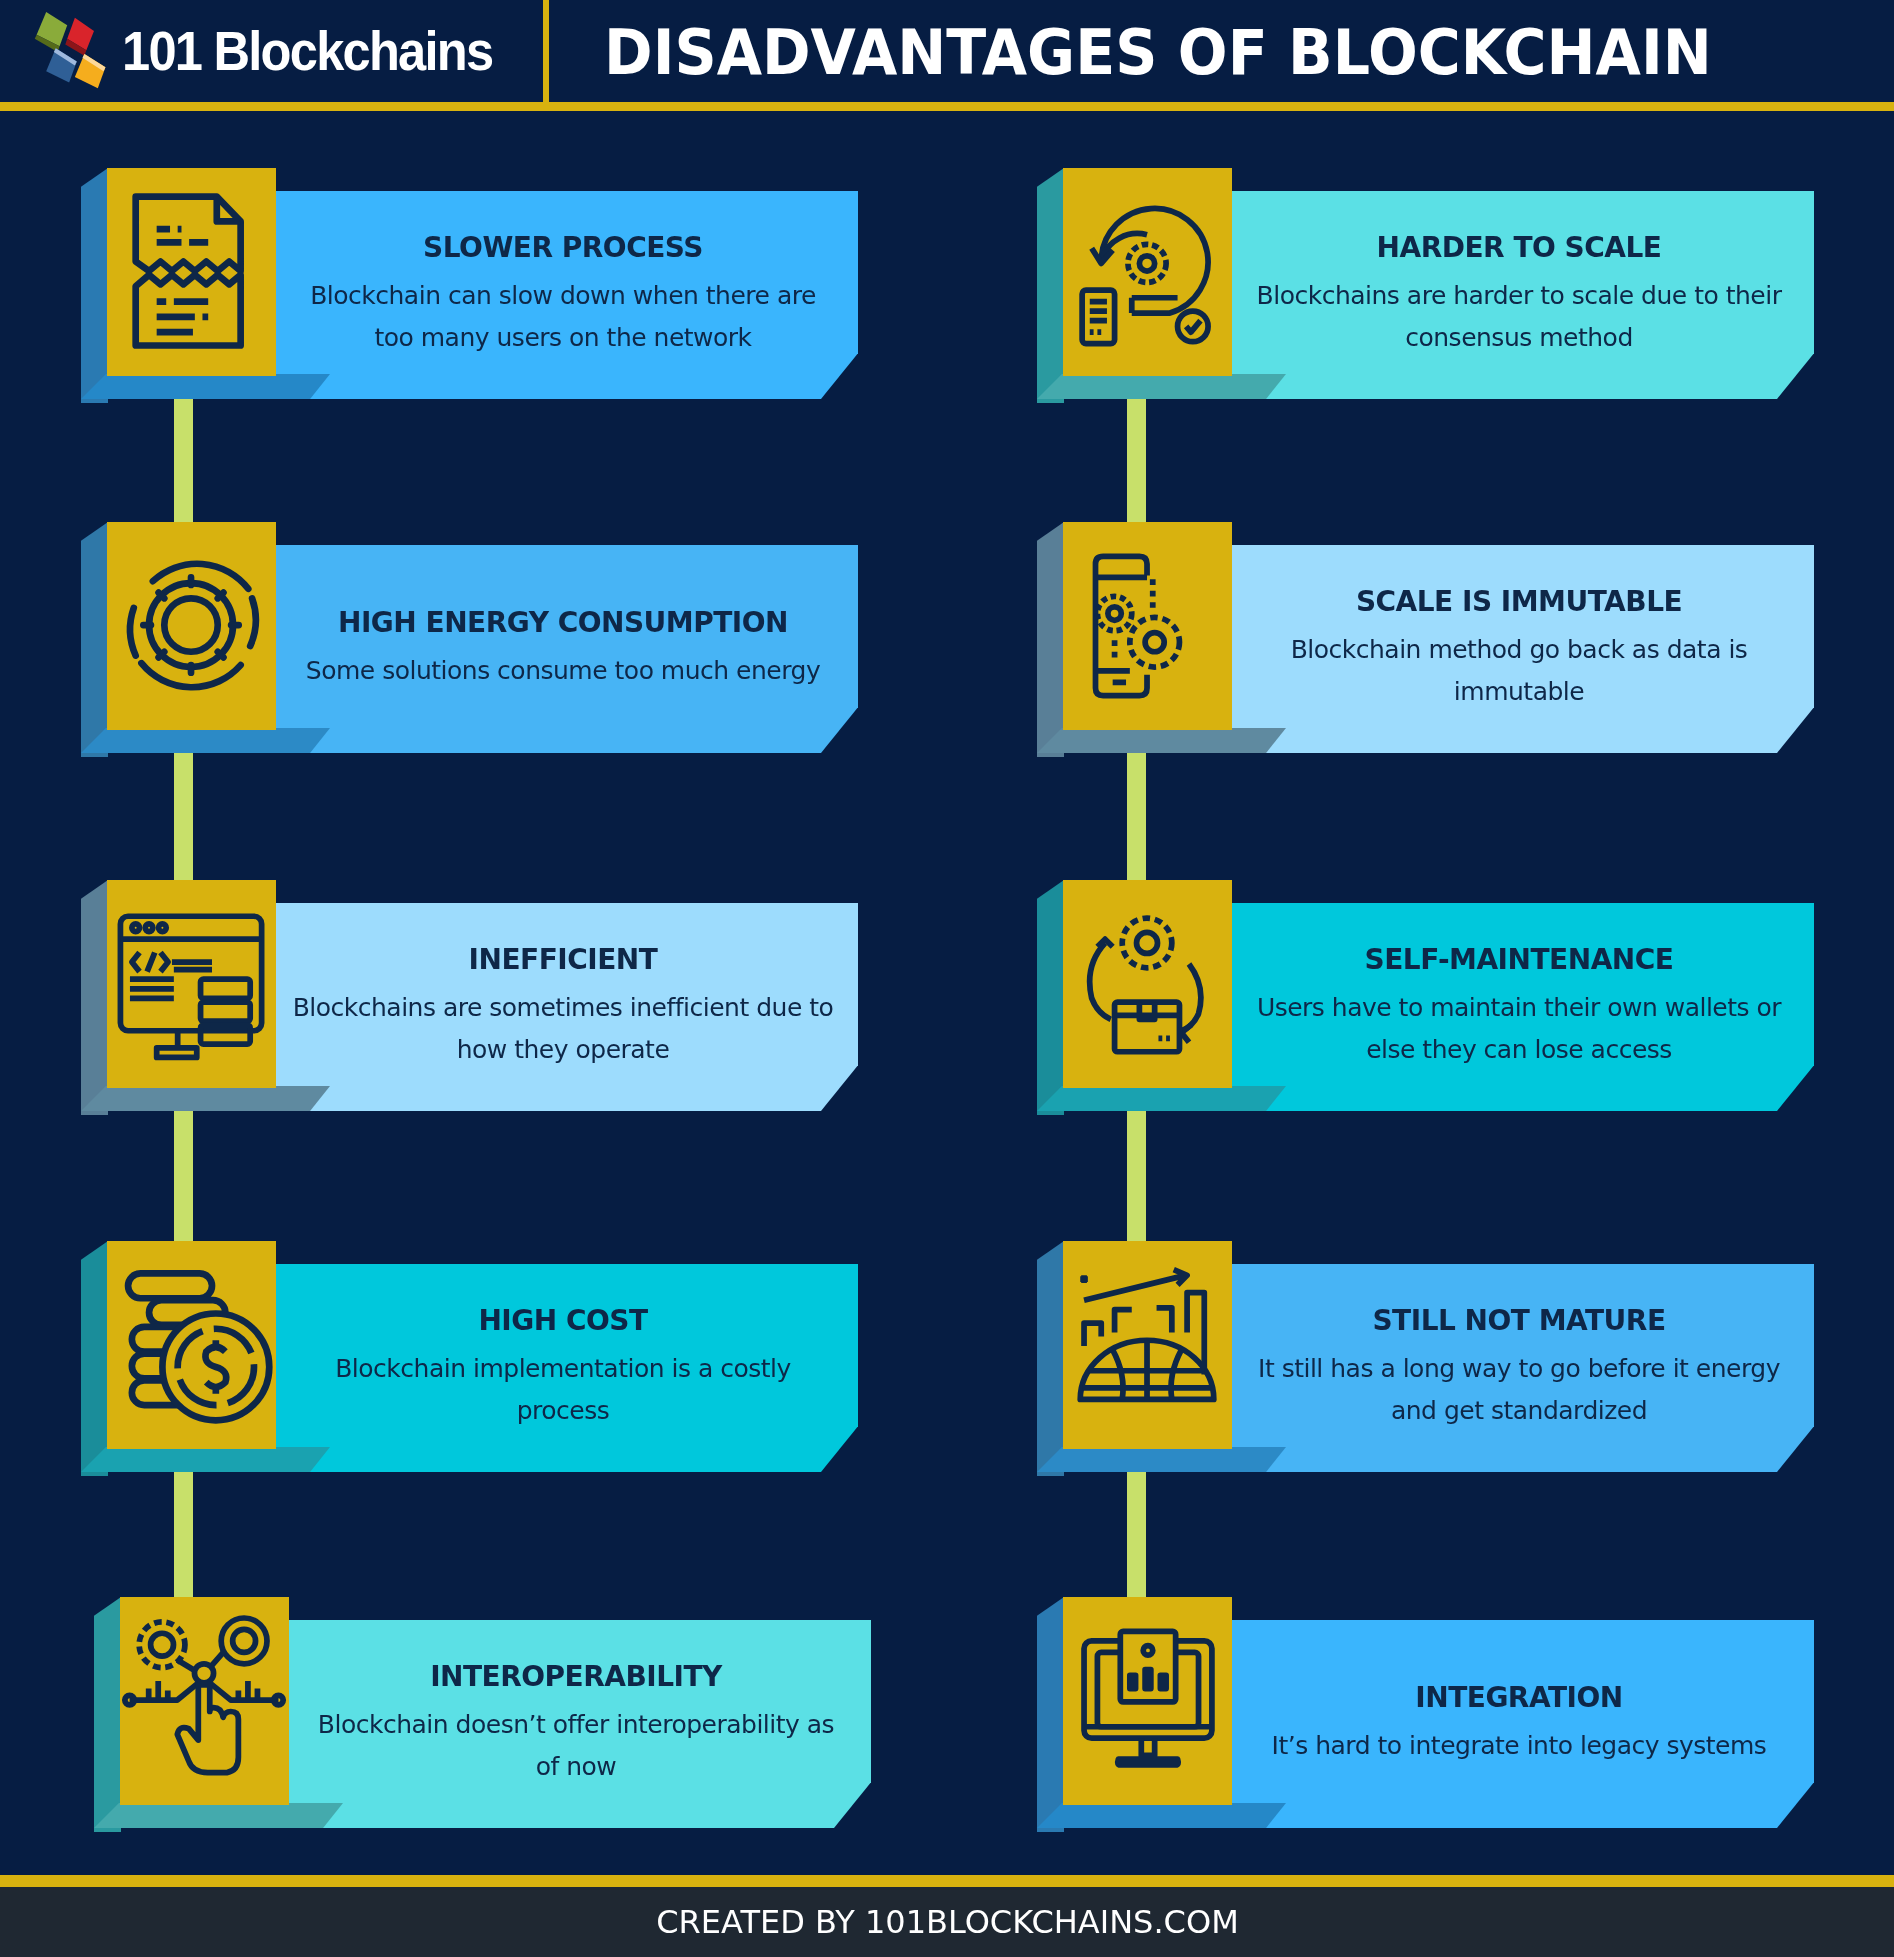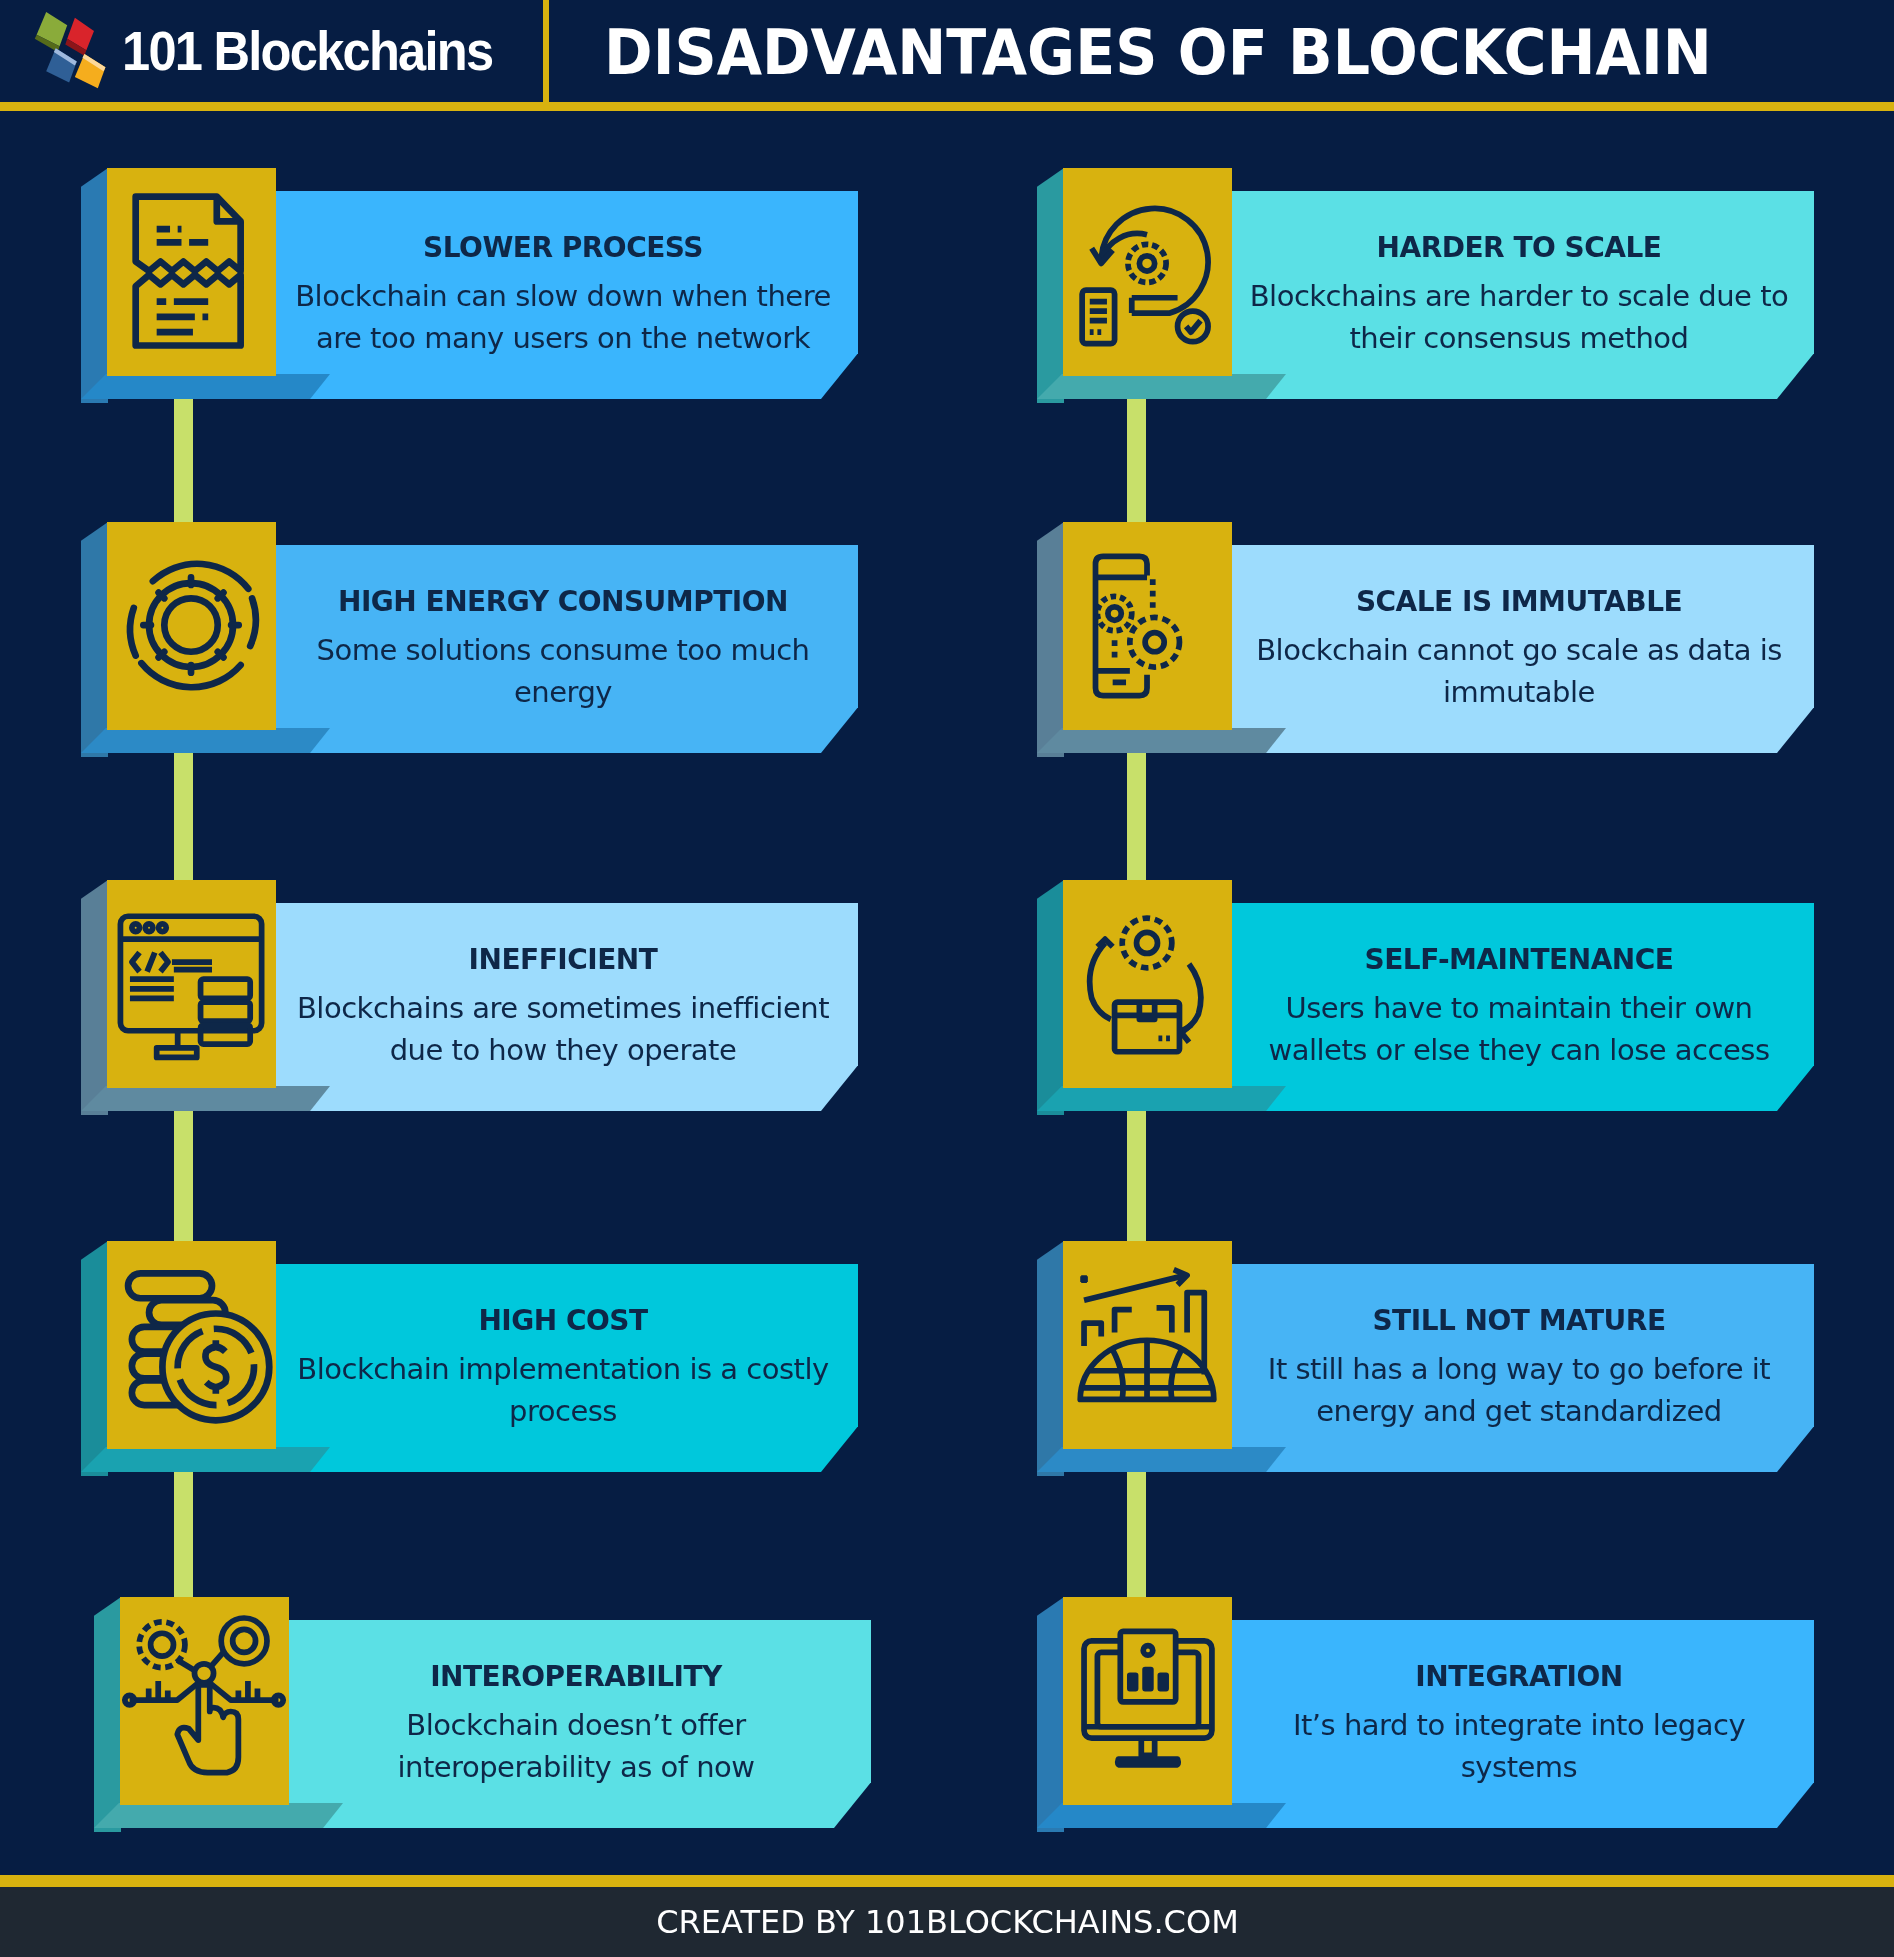--- a/index.html
+++ b/index.html
@@ -43,21 +43,21 @@
   .card .text {
     position:absolute; left:195px; top:23px; width:574px; height:208px;
     display:flex; flex-direction:column; align-items:center; justify-content:center;
     text-align:center; color:#0e2748;
   }
   .card .title {
     font-family:"DejaVu Sans", sans-serif; font-weight:bold; font-size:28px; letter-spacing:-0.5px;
     margin-bottom:11.5px;
   }
   .card .desc {
-    font-family:"DejaVu Sans", sans-serif; font-size:29px; line-height:42px; letter-spacing:-0.5px;
+    font-family:"DejaVu Sans", sans-serif; font-size:25px; line-height:42px; letter-spacing:-0.5px;
     padding:0 15.3px;
   }
 
   .footer-line { position:absolute; left:0; top:1875px; width:1895px; height:11.5px; background:#d8b20f; }
   .footer { position:absolute; left:0; top:1887px; width:1895px; height:71px; background:#1f2832; }
   .footer-text {
     position:absolute; left:0; top:1887px; width:1895px; height:71px; line-height:71px; text-align:center;
     font-family:"DejaVu Sans", sans-serif; font-size:32px; color:#fff; letter-spacing:0px;
   }
 </style>
@@ -233,21 +233,21 @@
       <path d="M34 58 H88 M34 156 H70 M52 168 H66"></path>
       <circle cx="54" cy="96" r="18" stroke-dasharray="6 4"></circle>
       <circle cx="54" cy="96" r="7"></circle>
       <circle cx="96" cy="126" r="26" stroke-dasharray="8 5"></circle>
       <circle cx="96" cy="126" r="10"></circle>
       <path d="M94 60 V66 M94 72 V78 M94 84 V90 M54 124 V130 M54 136 V142"></path>
     </svg>
   </div>
   <div class="text">
     <div class="title">SCALE IS IMMUTABLE</div>
-    <div class="desc">Blockchain cannot go scale as data is immutable</div>
+    <div class="desc">Blockchain method go back as data is immutable</div>
   </div>
 </div>
 
 <div class="card" style="left:1037px; top:880px;">
   <div class="bevel-side" style="background:#1a8d9a; clip-path:polygon(100% 0,100% 100%,0 100%,0 8%);"></div>
   <div class="panel" style="background:#00c8dc;"></div>
   <div class="panel-shadow" style="background:#1aa2b0; clip-path:polygon(0 100%,10% 0,100% 0,92% 100%);"></div>
   <div class="gold">
     <svg viewBox="0 0 177 218" fill="none" stroke="#0e2748" stroke-width="6" stroke-linejoin="round">
       <circle cx="88" cy="66" r="26" stroke-dasharray="8 5"></circle>

